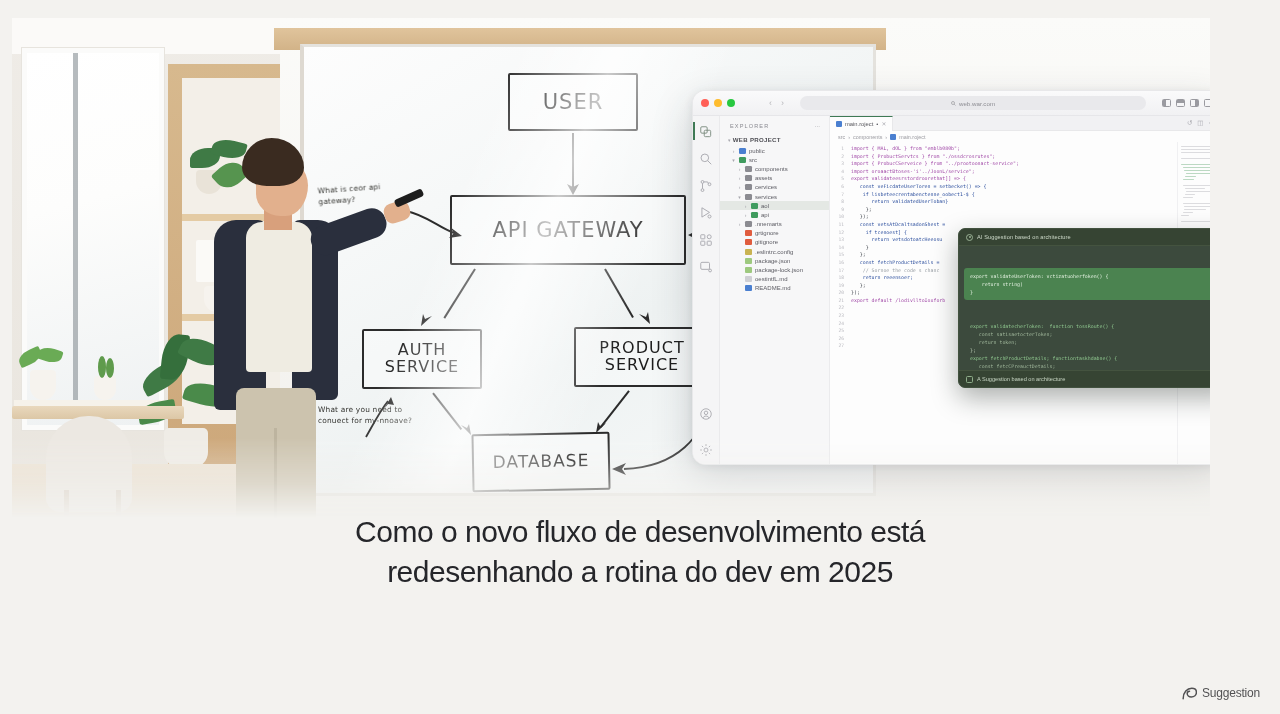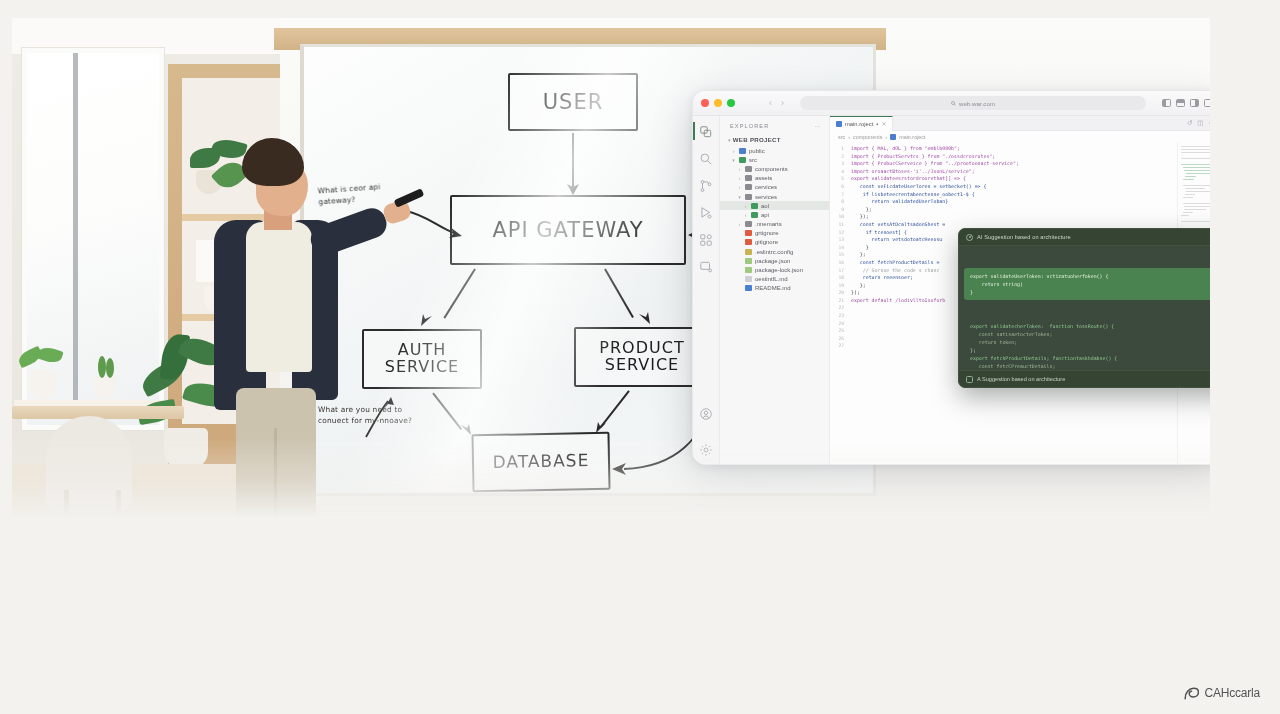--- a/index.html
+++ b/index.html
@@ -599,22 +599,26 @@
         <div class="ai-rest" id="aiRest"><div class="ai-k">export validatecherToken:  function tossRoute() {</div><div class="ai-m">   const satisaetocterToken;</div><div class="ai-m">   return token;</div><div>};</div><div></div><div class="ai-k">export fetchProductDetails; functiontaskhdabne() {</div><div class="ai-m">   const fetcCPreauctDetails;</div><div class="ai-m">   return token;</div><div>};</div></div>
       </div>
       <div class="ai-foot">
         <span class="ai-fsq"></span>
         <span>A Suggestion based on architecture</span>
       </div>
     </div>
   </div>
 
   <div class="titlewrap">
+    <div class="subtitle">
+      <div>Como o novo fluxo de desenvolvimento está</div>
+      <div>redesenhando a rotina do dev em 2025</div>
+    </div>
   </div>
 
   <div class="wm">
     <svg width="15" height="13" viewBox="0 0 26 22">
       <path d="M2 20 C2 9 9 2 17 2 C22 2 25 5 25 9 C25 14 21 17 16 17 C12 17 9 14 9 11 C9 8.5 11 7 13 7" fill="none" stroke="#3b3b3d" stroke-width="2.6" stroke-linecap="round"></path>
     </svg>
-    <span>CAHccarla</span>
+    <span>Suggestion</span>
   </div>
 
 </div>
 
 </body></html>

